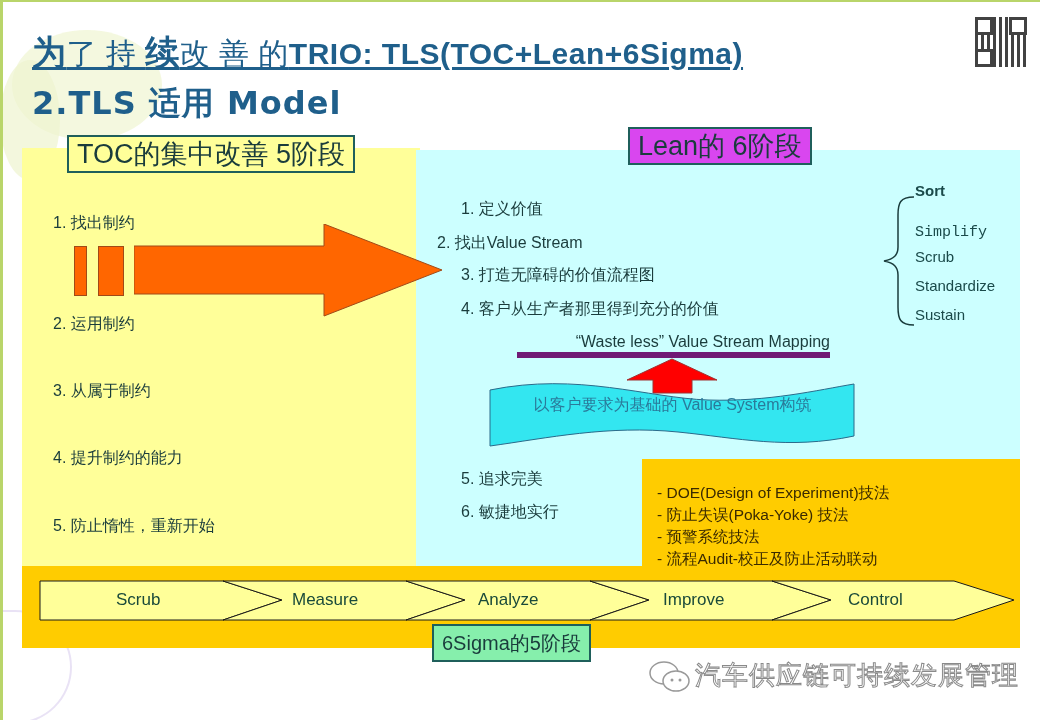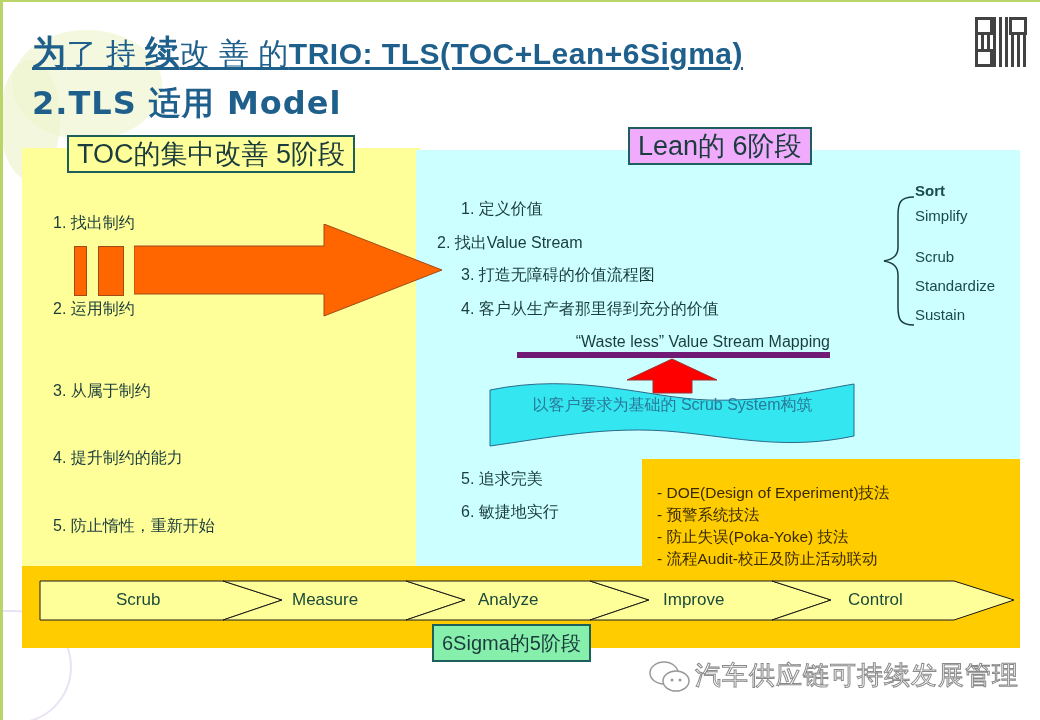--- a/index.html
+++ b/index.html
@@ -52,21 +52,21 @@
   .panel-toc { position:absolute; left:22px; top:148px; width:398px; height:424px; background:#ffff99; }
   .panel-lean { position:absolute; left:416px; top:150px; width:604px; height:420px; background:#ccffff; }
   .panel-sigma { position:absolute; left:22px; top:566px; width:998px; height:82px; background:#ffcc00; }
   .panel-tools { position:absolute; left:642px; top:459px; width:378px; height:110px; background:#ffcc00; }
 
   .label-box {
     position:absolute; border:2px solid #1f5f5b; color:#1a3c3c;
     font-size:27px; padding:0 8px; line-height:34px; white-space:nowrap;
   }
   .label-toc { left:67px; top:135px; background:#ffff99; }
-  .label-lean { left:628px; top:127px; background:#f0abfc; }
+  .label-lean { left:628px; top:127px; background:#d946ef; }
   .label-sigma { left:432px; top:624px; background:#86efac; font-size:20px; line-height:34px; }
 
   .step { position:absolute; font-size:16px; color:#1a3c3c; white-space:nowrap; }
 
   
   .orange-bar { position:absolute; background:#ff6600; border:1px solid #a04a18; }
 
   .five-s { position:absolute; left:915px; font-size:15px; color:#1a4a4a; }
   .vsm {
     position:absolute; left:517px; top:333px; width:313px; font-size:16px; color:#1a3c3c;
@@ -107,21 +107,21 @@
 
 <div class="panel-toc"></div>
 <div class="panel-lean"></div>
 <div class="panel-sigma"></div>
 <div class="panel-tools"></div>
 
 <div class="label-box label-toc">TOC的集中改善 5阶段</div>
 <div class="label-box label-lean">Lean的 6阶段</div>
 
 <div class="step" style="left:53px;top:213px;">1. 找出制约</div>
-<div class="step" style="left:53px;top:299px;">2. 运用制约</div>
+<div class="step" style="left:53px;top:314px;">2. 运用制约</div>
 <div class="step" style="left:53px;top:381px;">3. 从属于制约</div>
 <div class="step" style="left:53px;top:448px;">4. 提升制约的能力</div>
 <div class="step" style="left:53px;top:516px;">5. 防止惰性，重新开始</div>
 
 <div class="orange-bar" style="left:74px;top:246px;width:11px;height:48px;"></div>
 <div class="orange-bar" style="left:98px;top:246px;width:24px;height:48px;"></div>
 <svg style="position:absolute;left:134px;top:224px;" width="310" height="94">
   <polygon points="0,22 190,22 190,0 308,46 190,92 190,70 0,70" fill="#ff6600" stroke="#a04a18" stroke-width="1"></polygon>
 </svg>
 
@@ -129,40 +129,40 @@
 <div class="step" style="left:437px;top:233px;">2. 找出Value Stream</div>
 <div class="step" style="left:461px;top:265px;">3. 打造无障碍的价值流程图</div>
 <div class="step" style="left:461px;top:299px;">4. 客户从生产者那里得到充分的价值</div>
 <div class="step" style="left:461px;top:469px;">5. 追求完美</div>
 <div class="step" style="left:461px;top:502px;">6. 敏捷地实行</div>
 
 <svg style="position:absolute;left:880px;top:195px;" width="36" height="132">
   <path d="M34,2 C20,2 18,8 18,20 L18,52 C18,60 14,64 4,66 C14,68 18,72 18,80 L18,112 C18,124 20,130 34,130" fill="none" stroke="#1a3c3c" stroke-width="1.5"></path>
 </svg>
 <div class="five-s" style="top:182px;font-weight:bold;">Sort</div>
-<div class="five-s" style="top:207px;">Simplify</div>
+<div class="five-s" style="top:224px;font-family:Liberation Mono, monospace;">Simplify</div>
 <div class="five-s" style="top:248px;">Scrub</div>
 <div class="five-s" style="top:277px;">Standardize</div>
 <div class="five-s" style="top:306px;">Sustain</div>
 
 <div class="vsm">“Waste less”  Value Stream Mapping</div>
 
 <svg style="position:absolute;left:625px;top:358px;" width="95" height="36">
   <polygon points="47,1 92,22 67,22 67,35 28,35 28,22 2,22" fill="#ff0000" stroke="#a03030" stroke-width="1"></polygon>
 </svg>
 
 <svg style="position:absolute;left:488px;top:380px;" width="370" height="70">
   <path d="M2,10 C90,-8 160,18 220,20 C280,22 330,10 366,4 L366,56 C300,70 250,58 190,52 C120,45 60,58 2,66 Z" fill="#33e6f0" stroke="#2a6a8a" stroke-width="1"></path>
 </svg>
-<div class="pull-text">以客户要求为基础的 Scrub System构筑</div>
+<div class="pull-text">以客户要求为基础的 Value System构筑</div>
 
 <div class="tools-list">
   <div>- DOE(Design of Experiment)技法</div>
+  <div>- 防止失误(Poka-Yoke) 技法</div>
   <div>- 预警系统技法</div>
-  <div>- 防止失误(Poka-Yoke) 技法</div>
   <div>- 流程Audit-校正及防止活动联动</div>
 </div>
 
 <svg style="position:absolute;left:38px;top:580px;" width="980" height="42">
   <g fill="#ffff99" stroke="#1a1a1a" stroke-width="1">
     <polygon points="2,1 185,1 244,20 185,40 2,40"></polygon>
     <polygon points="185,1 368,1 427,20 368,40 185,40 244,20"></polygon>
     <polygon points="368,1 552,1 611,20 552,40 368,40 427,20"></polygon>
     <polygon points="552,1 734,1 793,20 734,40 552,40 611,20"></polygon>
     <polygon points="734,1 916,1 976,20 916,40 734,40 793,20"></polygon>

